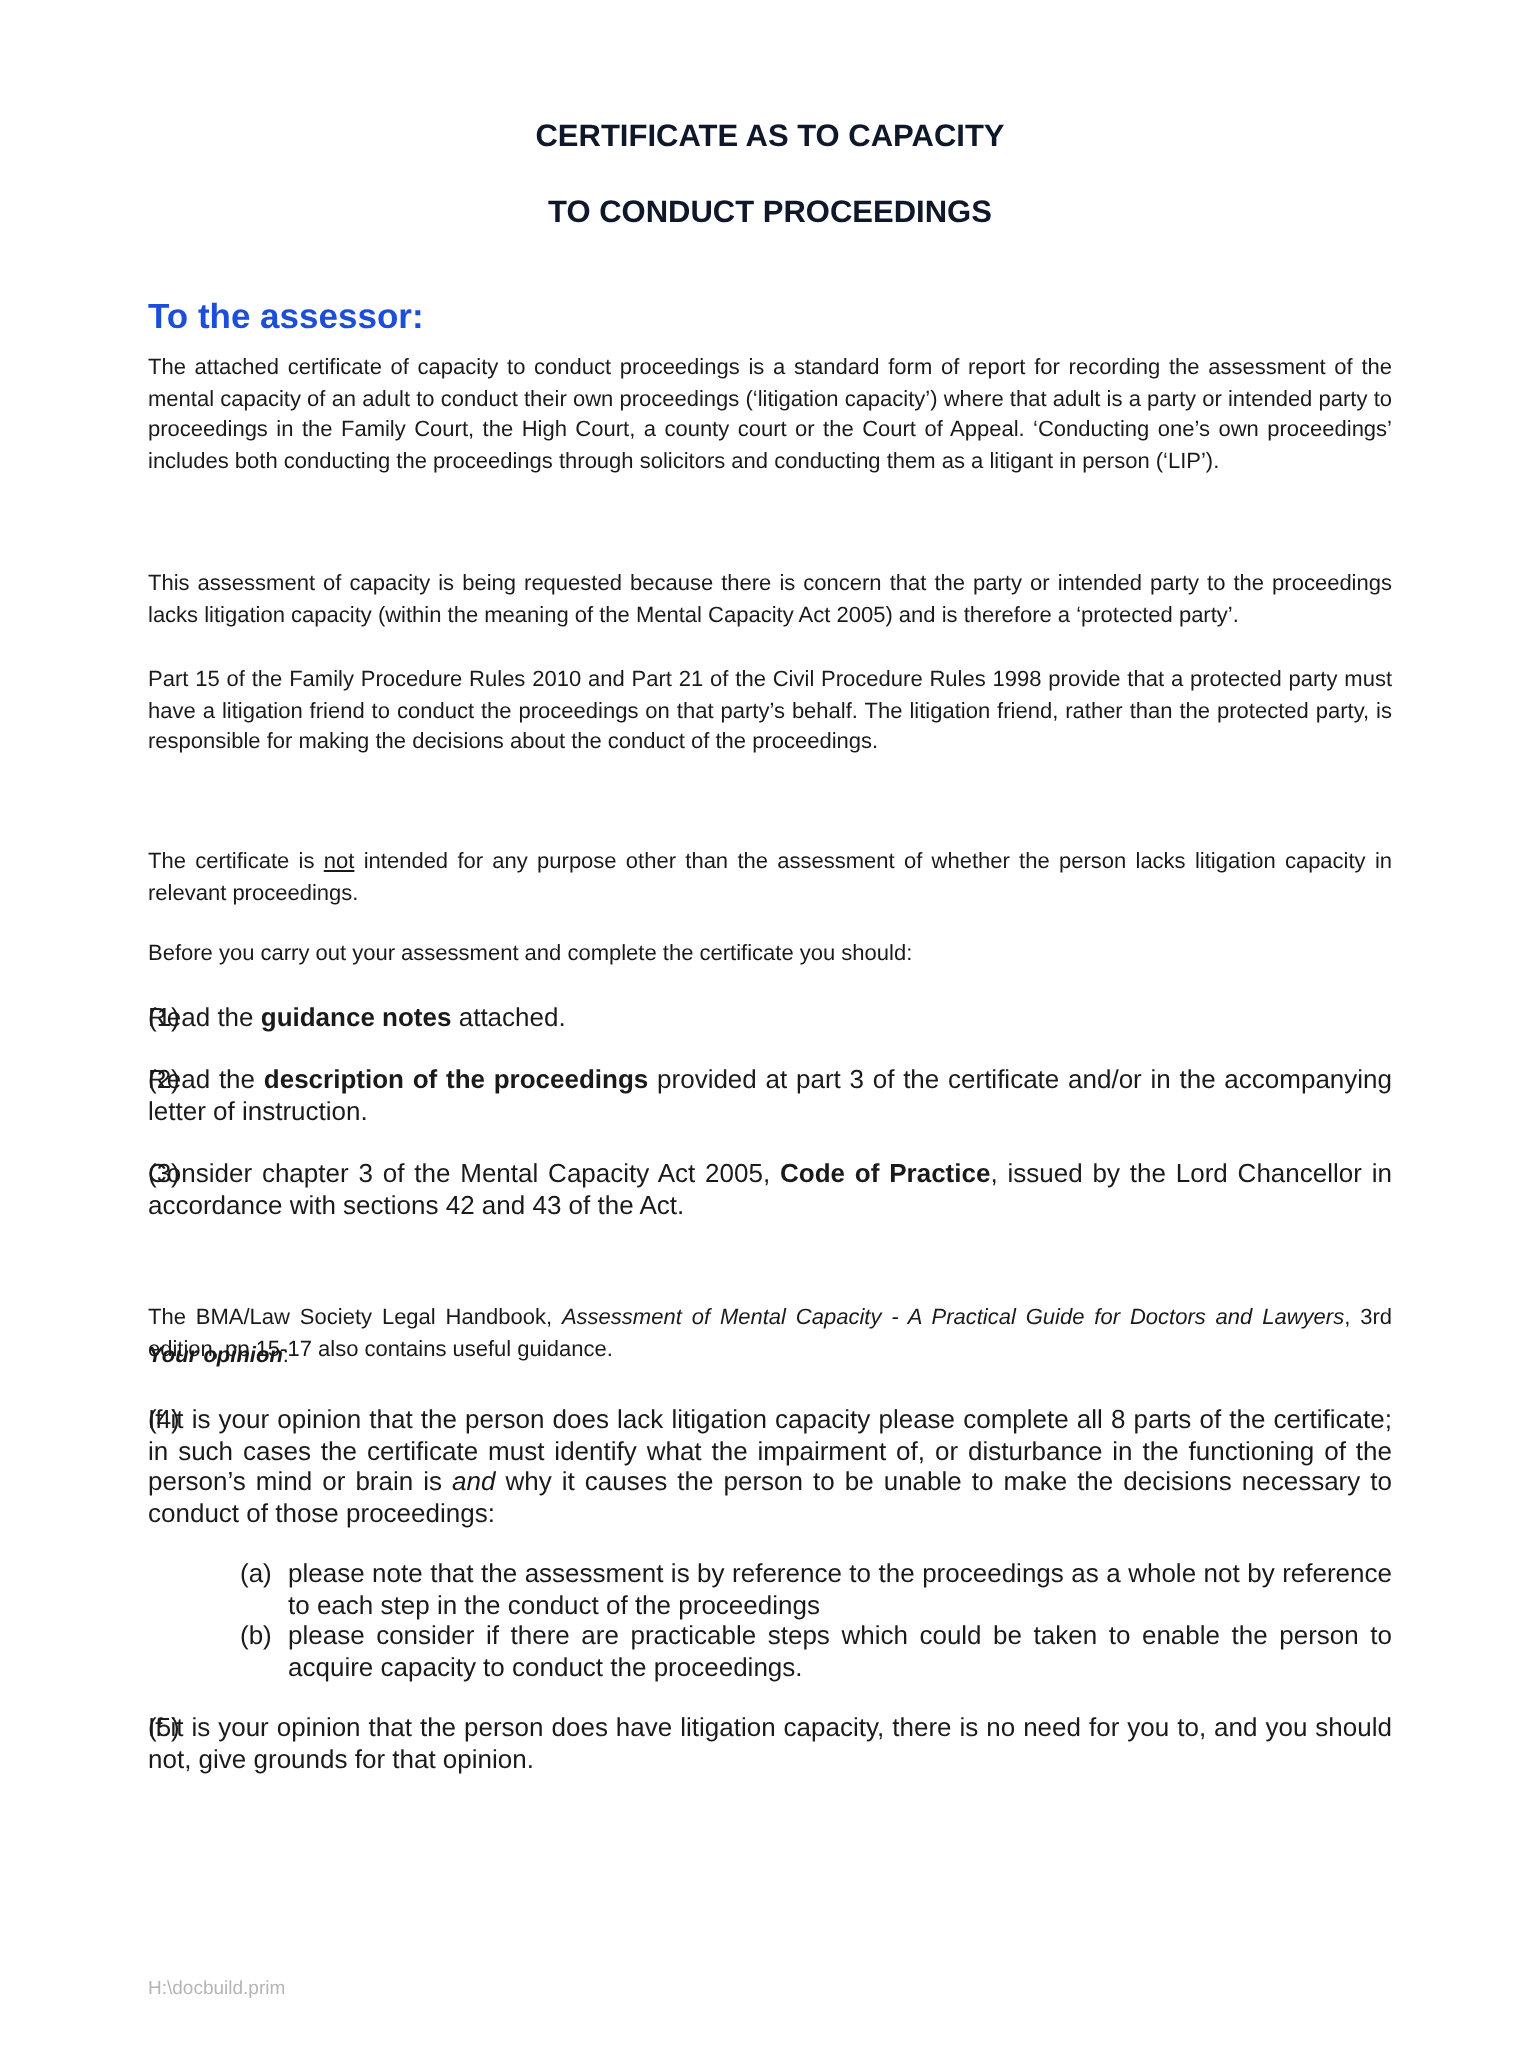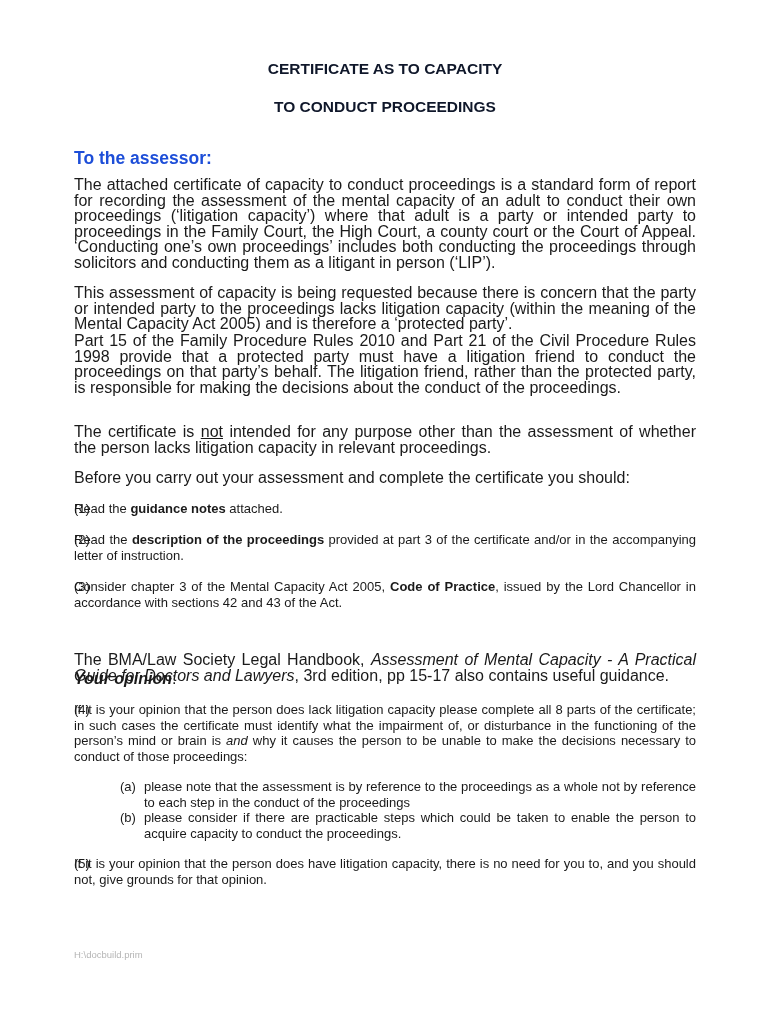--- a/index.html
+++ b/index.html
@@ -4,32 +4,32 @@
 <style>
   html, body { margin: 0; padding: 0; background: #ffffff; }
   body { width: 770px; height: 1024px; position: relative; overflow: hidden;
          font-family: "Liberation Sans", sans-serif; color: #1a1a1a; }
   .page { position: absolute; left: 74px; top: 0; width: 622px; }
   .title { position: absolute; left: 0; width: 622px; text-align: center;
            font-weight: bold; font-size: 15.5px; color: #0f172a; }
   .t1 { top: 60px; }
   .t2 { top: 98px; }
   .heading { position: absolute; top: 148px; left: 0; font-weight: bold; font-size: 17.5px; color: #1d4ed8; }
-  .para { position: absolute; left: 0; width: 622px; font-size: 16px; line-height: 15.5px;
+  .para { position: absolute; left: 0; width: 622px; font-size: 11px; line-height: 15.5px;
           text-align: justify; }
   .num { position: absolute; left: 0; width: 622px; font-size: 13px; line-height: 15.5px; text-align: justify; }
   .num .lab { position: absolute; left: 0; top: 0; }
   .num .txt { display: block; }
   .sub { position: absolute; left: 46px; width: 576px; font-size: 13px; line-height: 15.5px; text-align: justify; }
   .sub .lab { position: absolute; left: 0; top: 0; }
   .sub .txt { margin-left: 24px; display: block; }
   b { font-weight: bold; }
   i { font-style: italic; }
   u { text-decoration: underline; }
-  .footer { position: absolute; left: 74px; top: 949px; font-size: 9.5px; color: #b5b5b5; }
+  .footer { position: absolute; left: 74px; top: 989px; font-size: 9.5px; color: #b5b5b5; }
 </style>
 </head>
 <body>
 
 <div class="page">
   <div class="title t1">CERTIFICATE AS TO CAPACITY</div>
   <div class="title t2">TO CONDUCT PROCEEDINGS</div>
 
   <div class="heading">To the assessor:</div>
 

